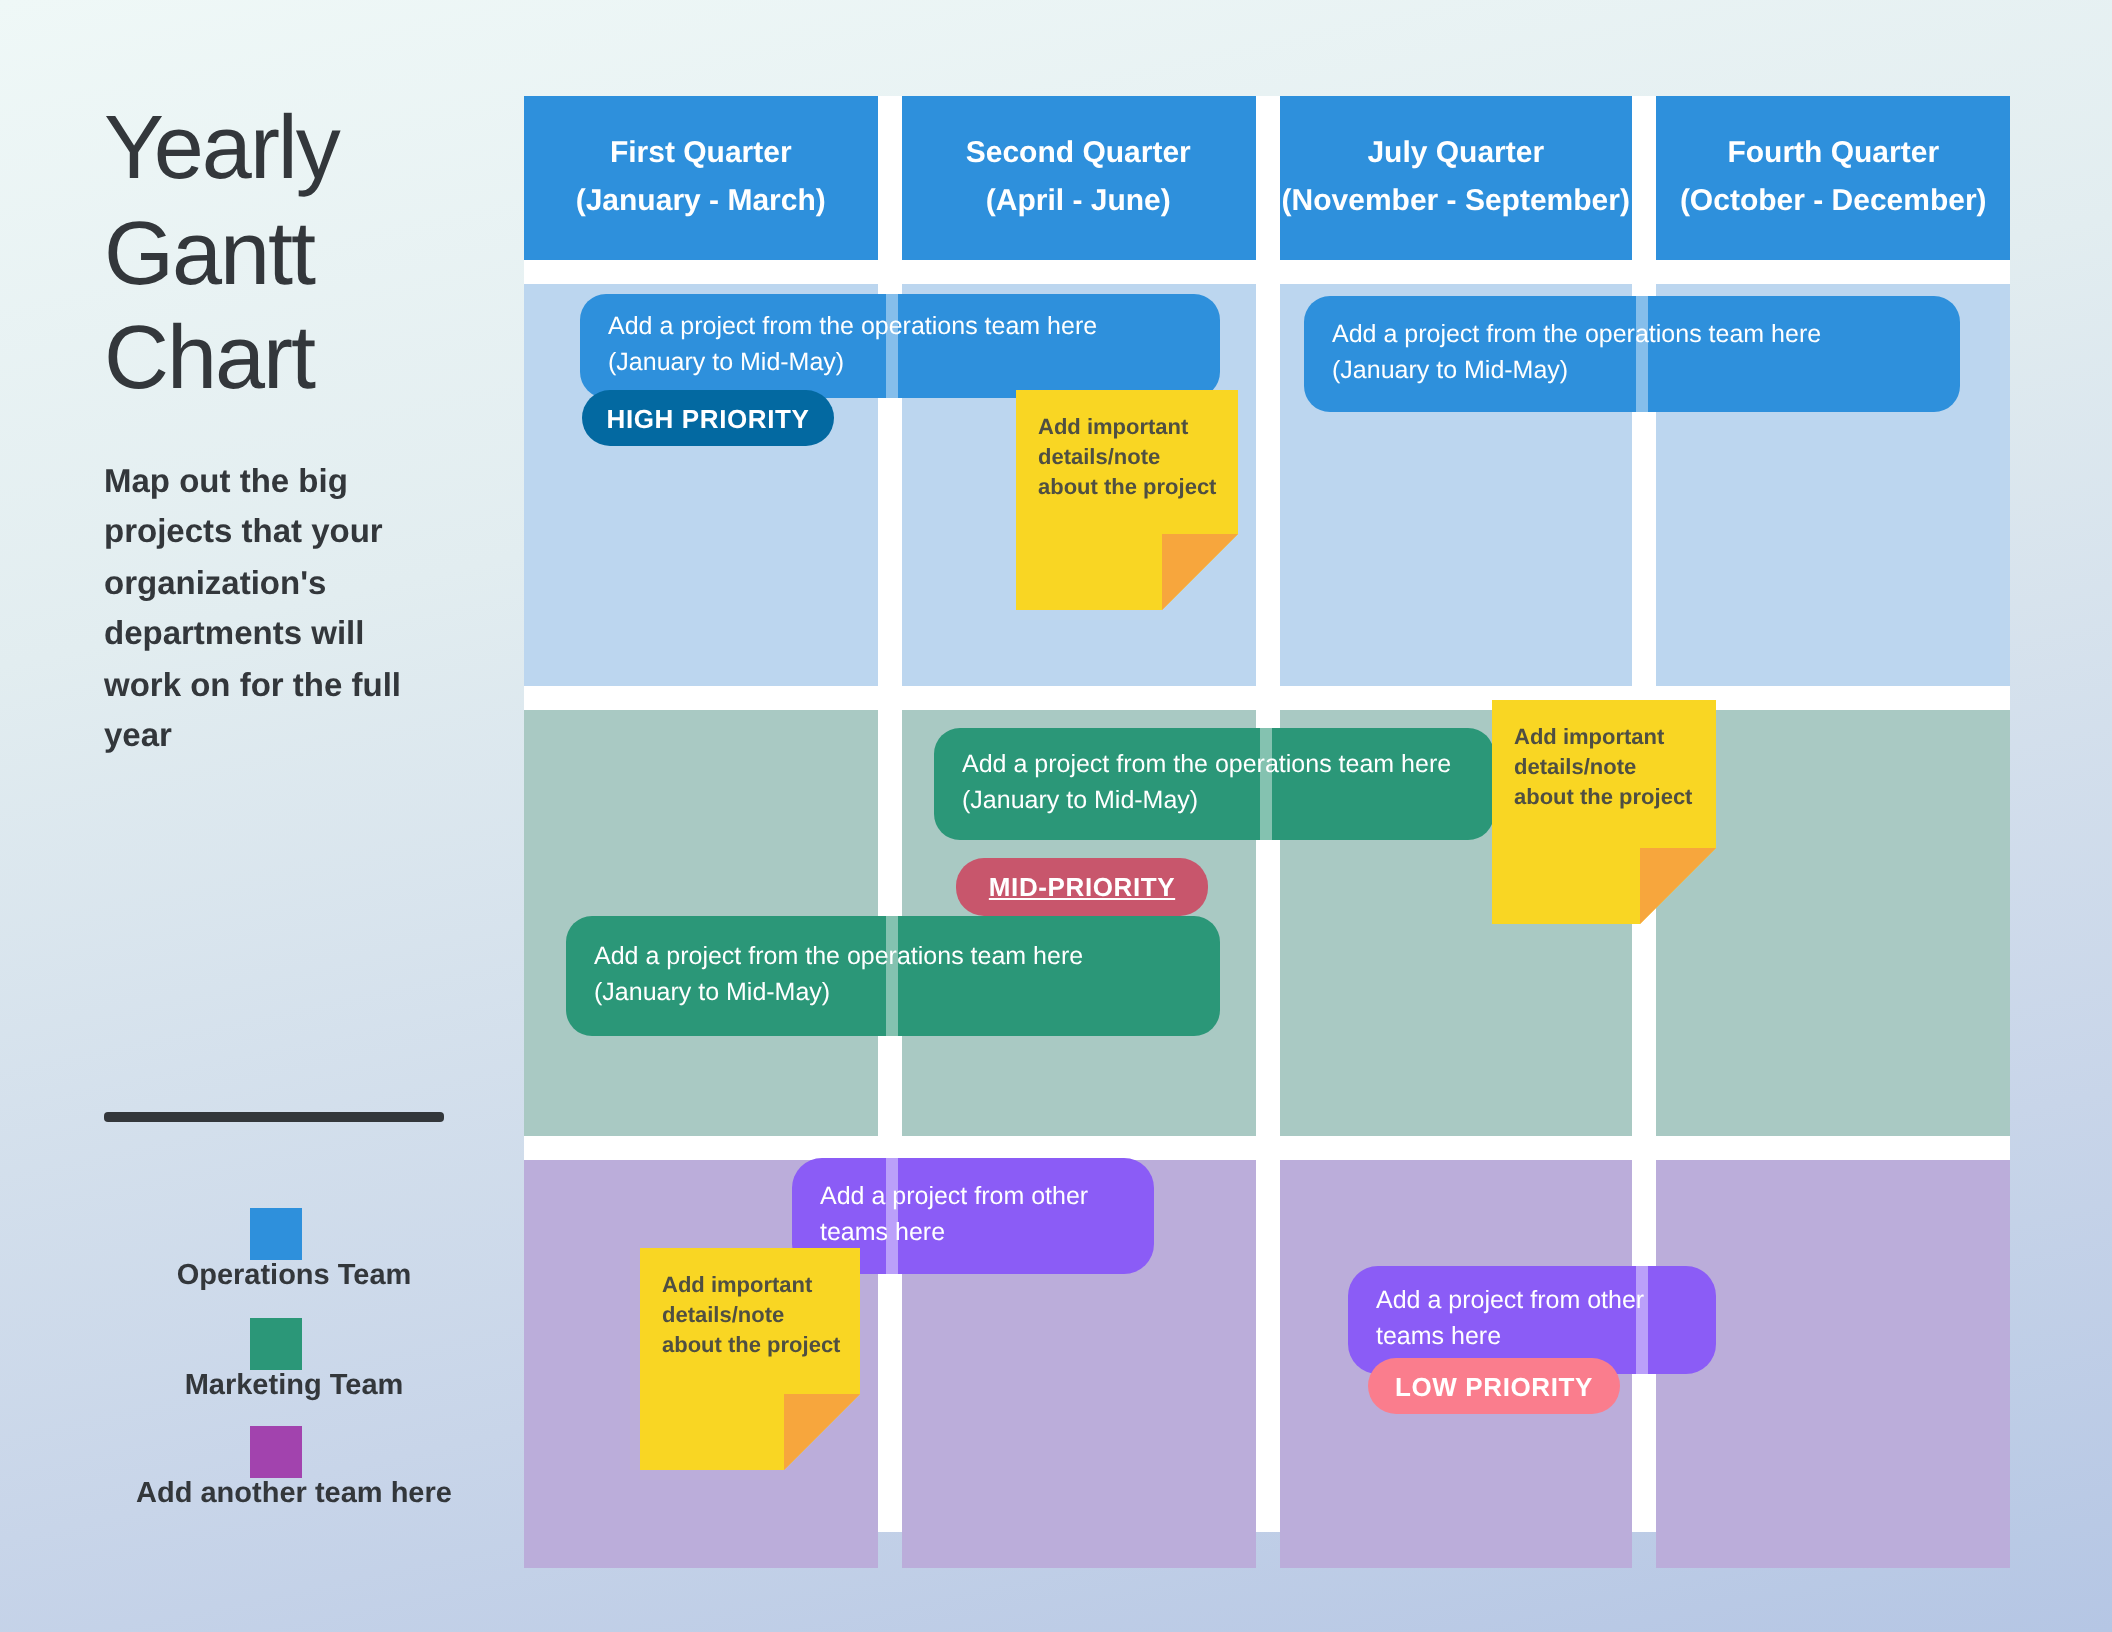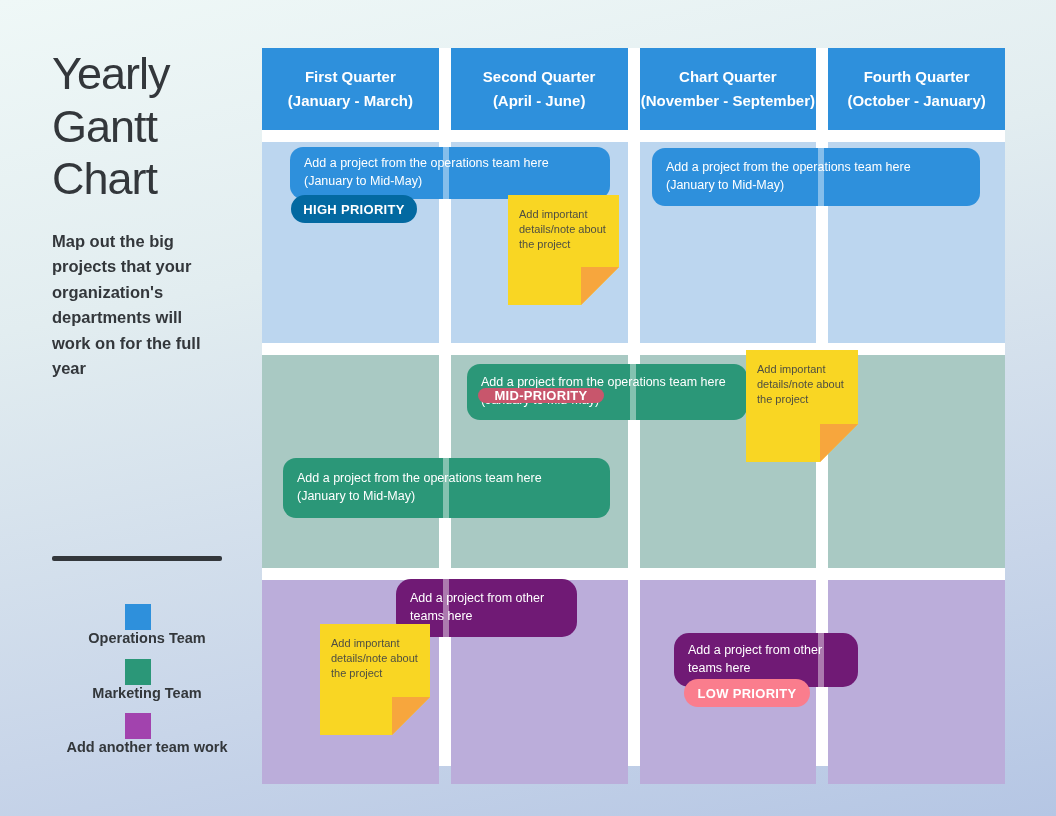--- a/index.html
+++ b/index.html
@@ -65,38 +65,38 @@
   .bar {
     position: absolute; z-index: 2; color: #FFFFFF;
     display: flex; flex-direction: column; justify-content: center;
     padding: 4px 10px 4px 14px;
     font-size: 12.5px; font-weight: normal; line-height: 1.42;
     border-radius: 13px;
   }
   .bar .l { display: block; }
   .bar-blue   { background: #2E90DC; }
   .bar-green  { background: #2B9778; }
-  .bar-purple { background: #701a75; border-radius: 15px; }
+  .bar-purple { background: #8b5cf6; border-radius: 15px; }
 
   .badge {
     position: absolute; z-index: 3; color: #FFFFFF;
     display: flex; align-items: center; justify-content: center;
     font-size: 13px; font-weight: bold; letter-spacing: 0.3px;
     border-radius: 14px;
   }
   .badge-high { background: #0369a1; }
   .badge-mid  { background: #C8566C; }
   .badge-low  { background: #FA7D8D; }
 
   
   .note {
     position: absolute; z-index: 5; background: #F9D623;
     clip-path: polygon(0 0, 100% 0, 100% calc(100% - 38px), calc(100% - 38px) 100%, 0 100%);
     padding: 12px 8px 24px 11px;
-    font-size: 11px; line-height: 1.38; color: #4F4F42;
+    font-size: 11px; line-height: 1.38; color: #4F4F42; font-weight: bold;
   }
   .note::after {
     content: ""; position: absolute; right: 0; bottom: 0;
     width: 38px; height: 38px; background: #F7A63D;
   }
 </style>
 </head>
 <body>
 
 <div class="page">
@@ -109,41 +109,41 @@
     <div class="legend-item">
       <span class="swatch blue"></span>
       <span class="legend-label">Operations Team</span>
     </div>
     <div class="legend-item">
       <span class="swatch green"></span>
       <span class="legend-label">Marketing Team</span>
     </div>
     <div class="legend-item">
       <span class="swatch purple"></span>
-      <span class="legend-label">Add another team work</span>
+      <span class="legend-label">Add another team here</span>
     </div>
   </div>
 
   <div class="grid">
 
     <div class="hcell">
       <span>First Quarter</span>
       <span>(January - March)</span>
     </div>
     <div class="hcell">
       <span>Second Quarter</span>
       <span>(April - June)</span>
     </div>
     <div class="hcell">
-      <span>Chart Quarter</span>
+      <span>July Quarter</span>
       <span>(November - September)</span>
     </div>
     <div class="hcell">
       <span>Fourth Quarter</span>
-      <span>(October - January)</span>
+      <span>(October - December)</span>
     </div>
 
     <div class="cell-r1"></div>
     <div class="cell-r1"></div>
     <div class="cell-r1"></div>
     <div class="cell-r1"></div>
 
     <div class="cell-r2"></div>
     <div class="cell-r2"></div>
     <div class="cell-r2"></div>
@@ -162,21 +162,21 @@
 
     <div class="bar bar-blue" style="left:390px; top:100px; width:328px; height:58px;">
       <span class="l">Add a project from the operations team here</span>
       <span class="l">(January to Mid-May)</span>
     </div>
 
     <div class="bar bar-green" style="left:205px; top:316px; width:280px; height:56px;">
       <span class="l">Add a project from the operations team here</span>
       <span class="l">(January to Mid-May)</span>
     </div>
-    <div class="badge badge-mid" style="left:216px; top:340px; width:126px; height:15px;">MID-PRIORITY</div>
+    <div class="badge badge-mid" style="left:216px; top:381px; width:126px; height:29px;text-decoration:underline;">MID-PRIORITY</div>
 
     <div class="bar bar-green" style="left:21px; top:410px; width:327px; height:60px;">
       <span class="l">Add a project from the operations team here</span>
       <span class="l">(January to Mid-May)</span>
     </div>
 
     <div class="bar bar-purple" style="left:134px; top:531px; width:181px; height:58px;">
       <span class="l">Add a project from other teams here</span>
     </div>
 

